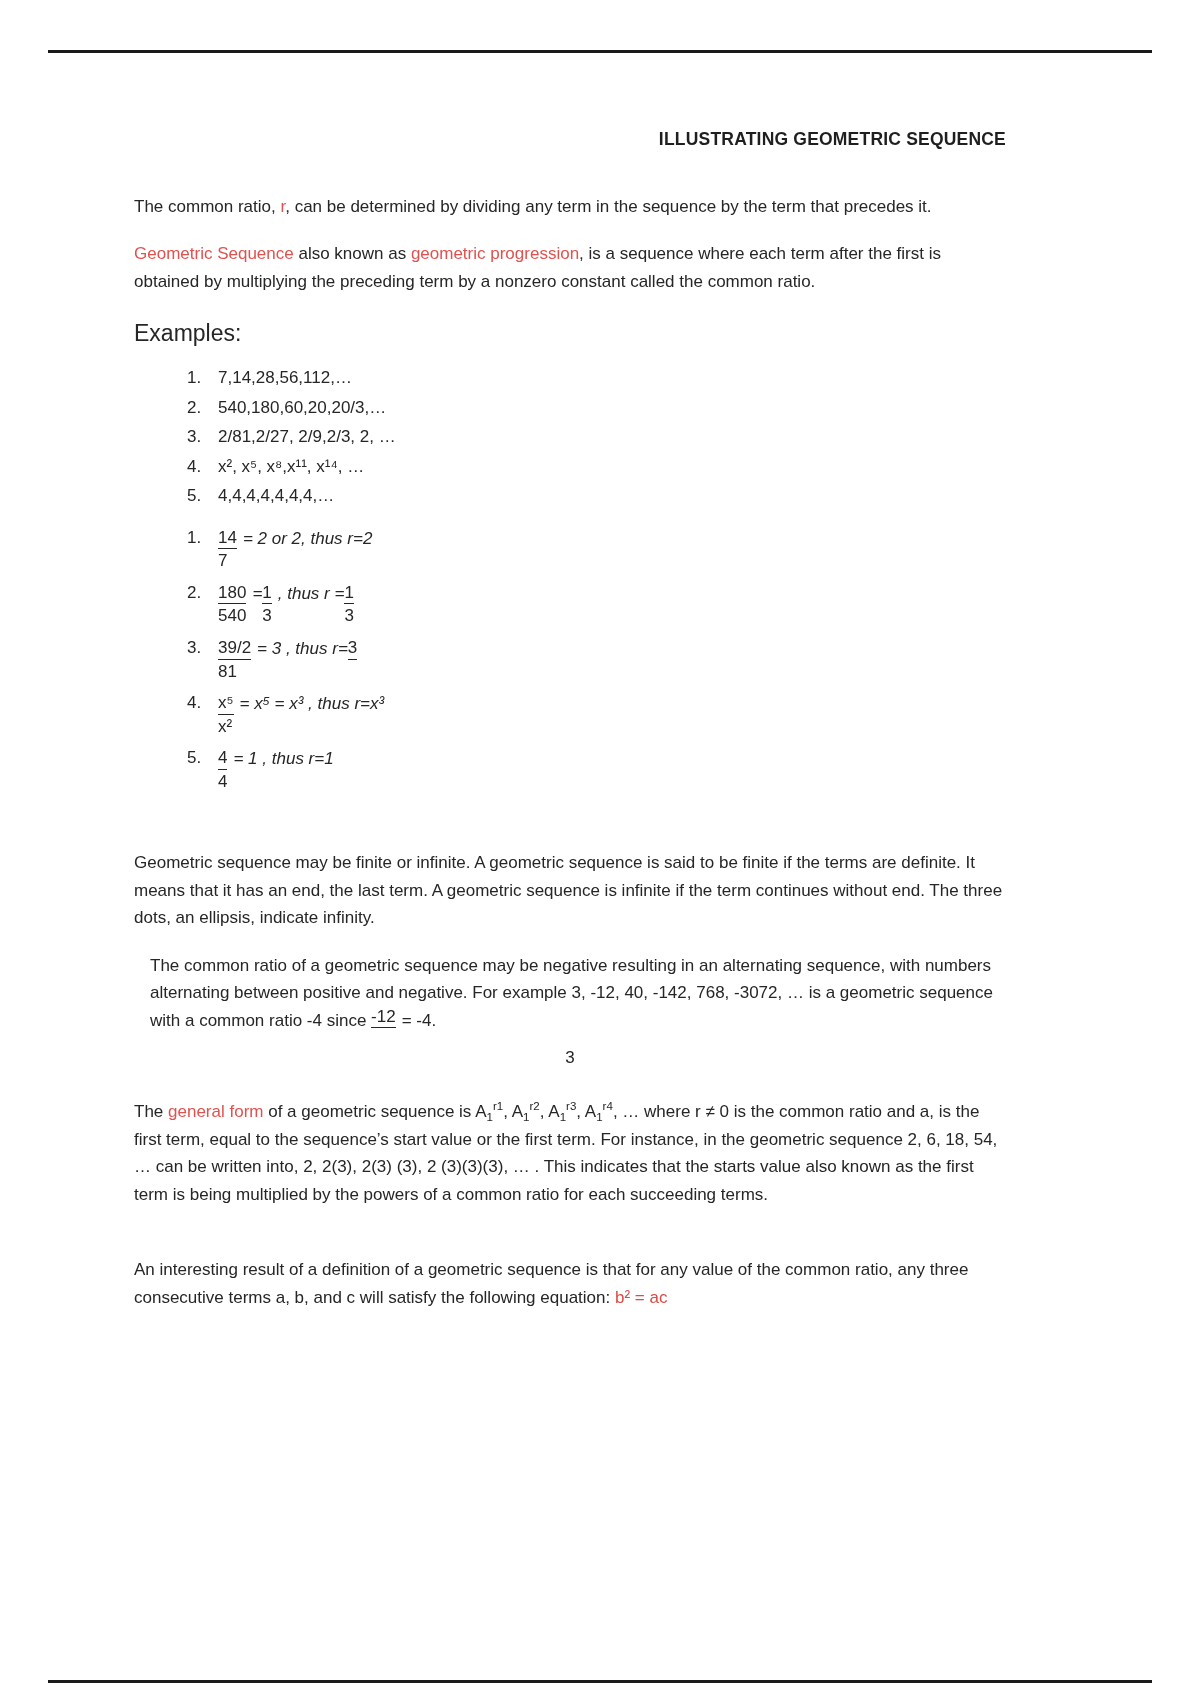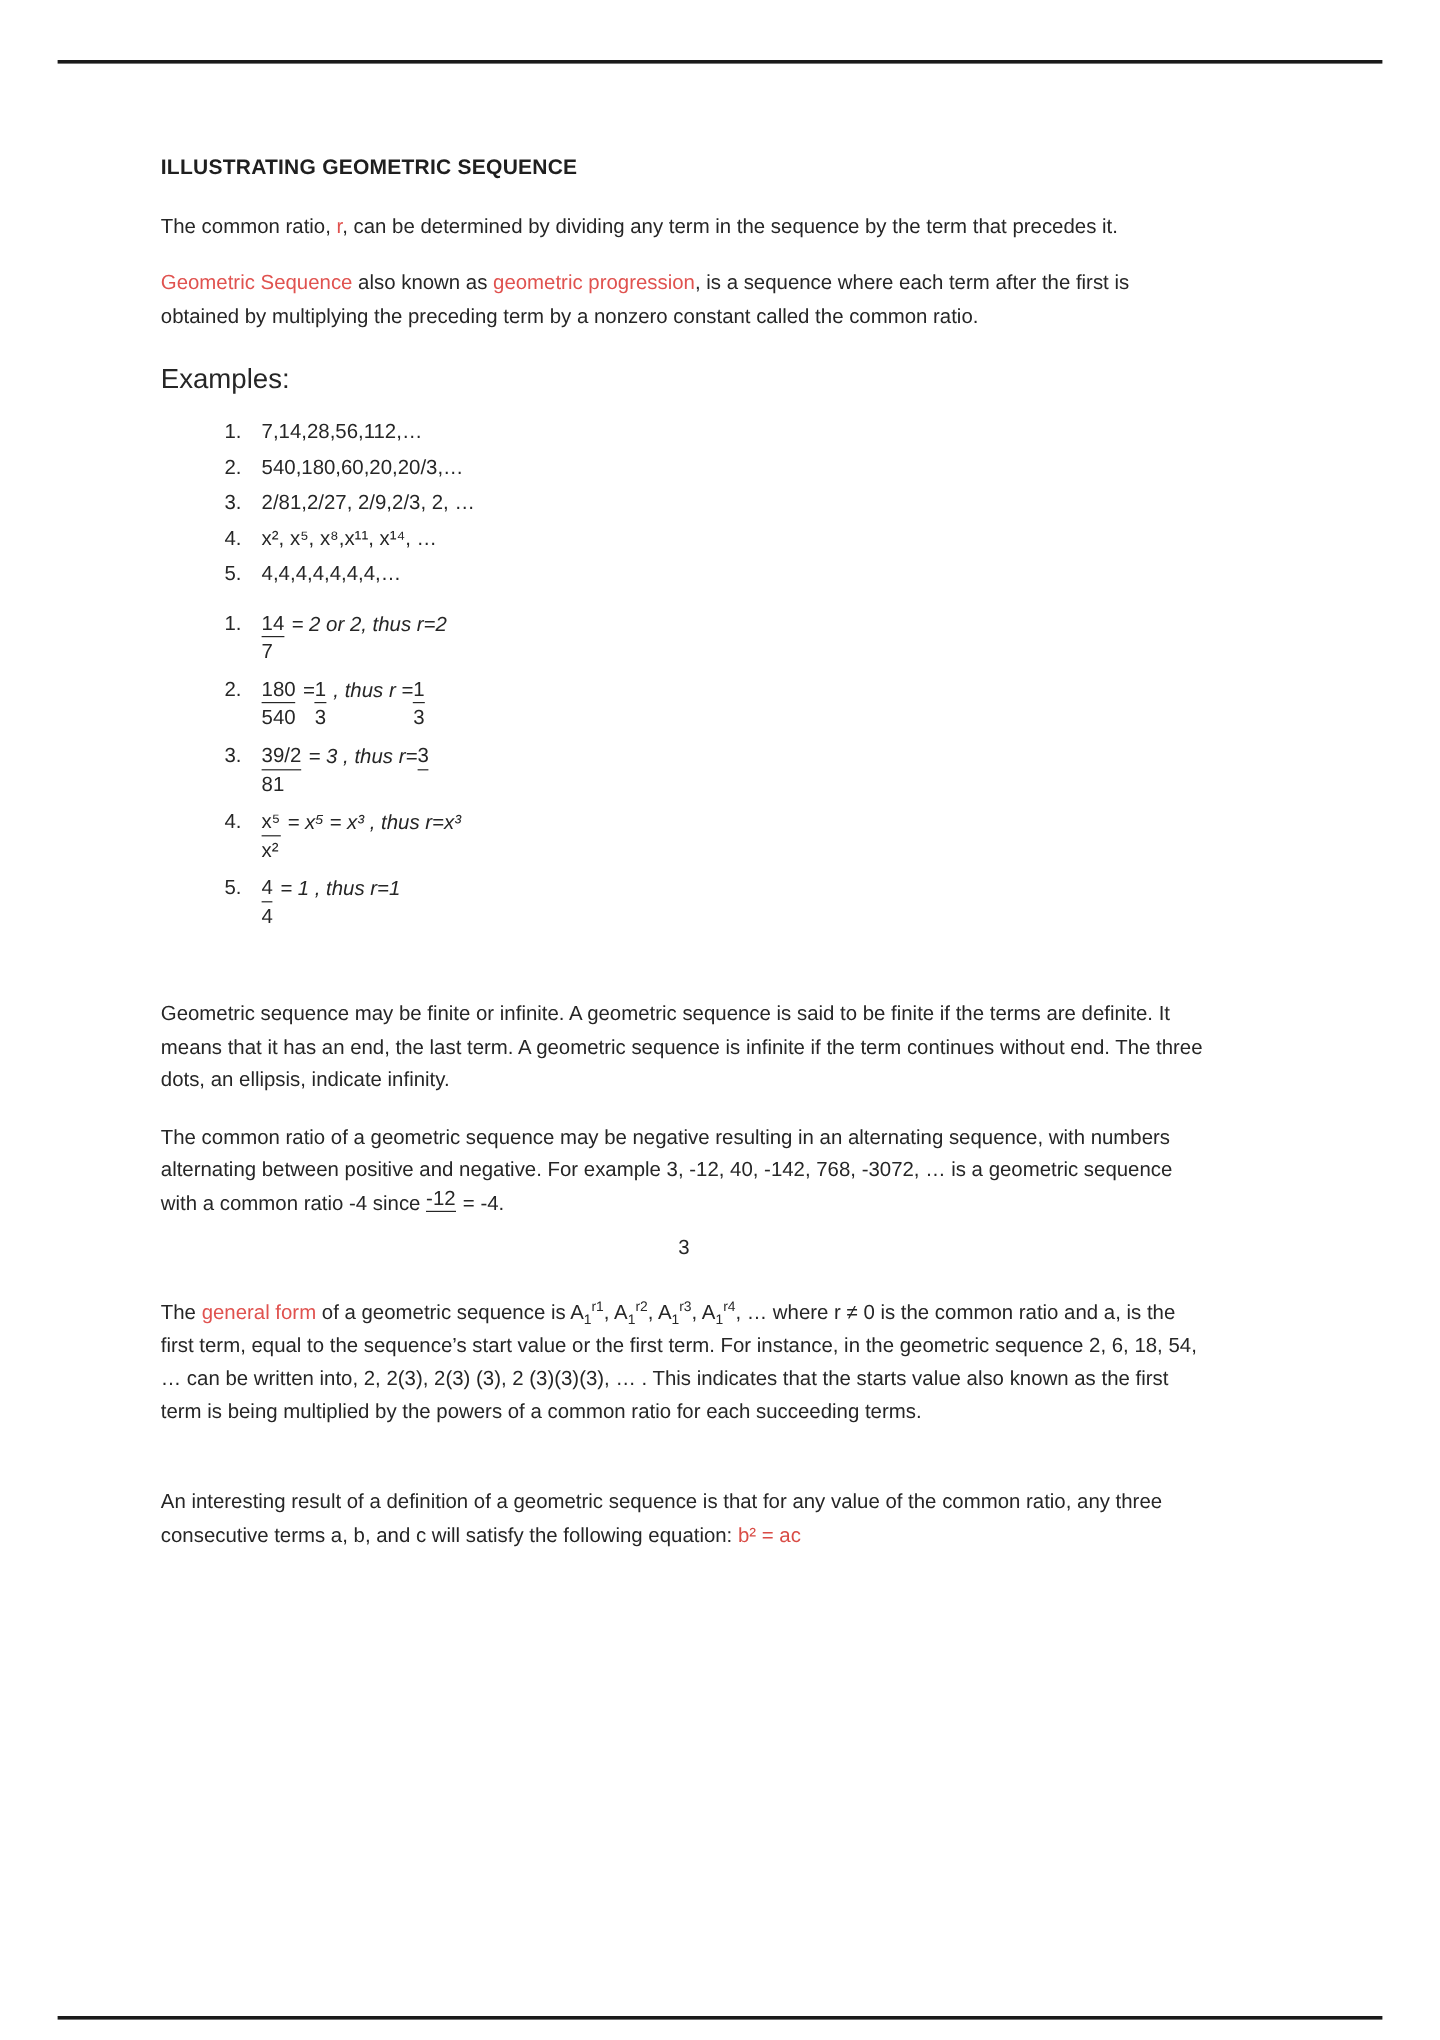--- a/index.html
+++ b/index.html
@@ -33,37 +33,37 @@
   .rule.bottom { top: 1680px; }
 
   .content {
     position: absolute;
     left: 134px;
     top: 128px;
     width: 872px;
   }
 
   .doc-title {
-    text-align: left;
+    text-align: right;
     font-size: 17.5px;
     font-weight: bold;
     letter-spacing: 0.2px;
     color: #1f1f1f;
-    margin: 0 0 24px 0;
+    margin: 0 0 42px 0;
     line-height: 1.3;
   }
 
   p.para {
     font-size: 17px;
     line-height: 1.62;
     margin: 0 0 20px 0;
     color: #262626;
     text-align: left;
   }
-  p.tight { margin-bottom: 14px; }
+  p.tight { margin-bottom: 14px; margin-left: 16px; }
 
   .red { color: #e0524f; }
   .red-strong { color: #d94c46; }
 
   .label {
     font-size: 23px;
     line-height: 1.6;
     margin: 0 0 12px 0;
   }
 

